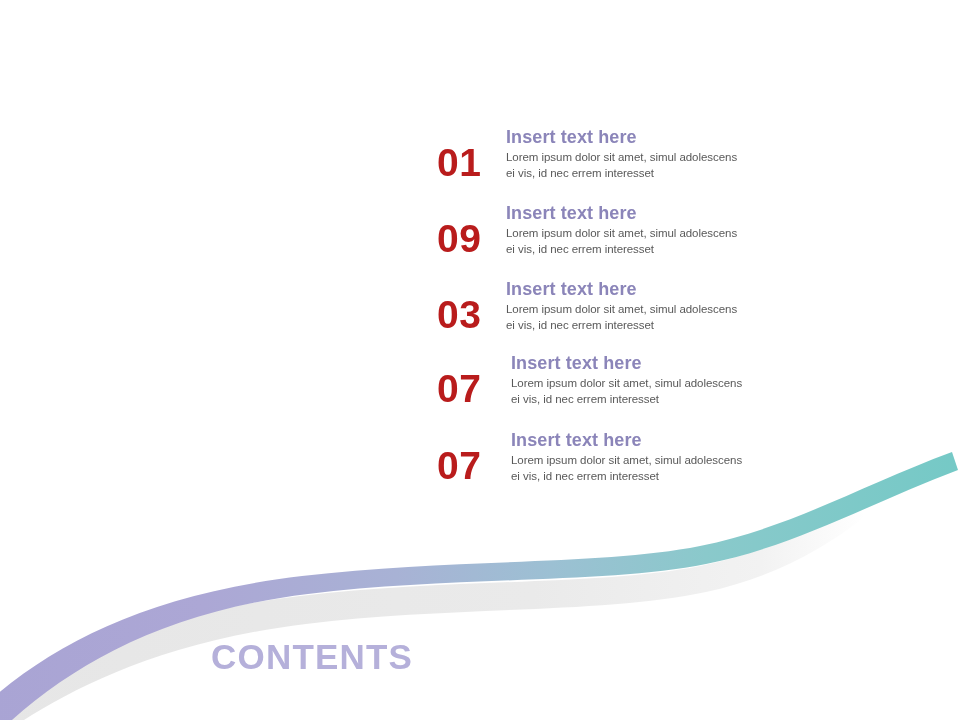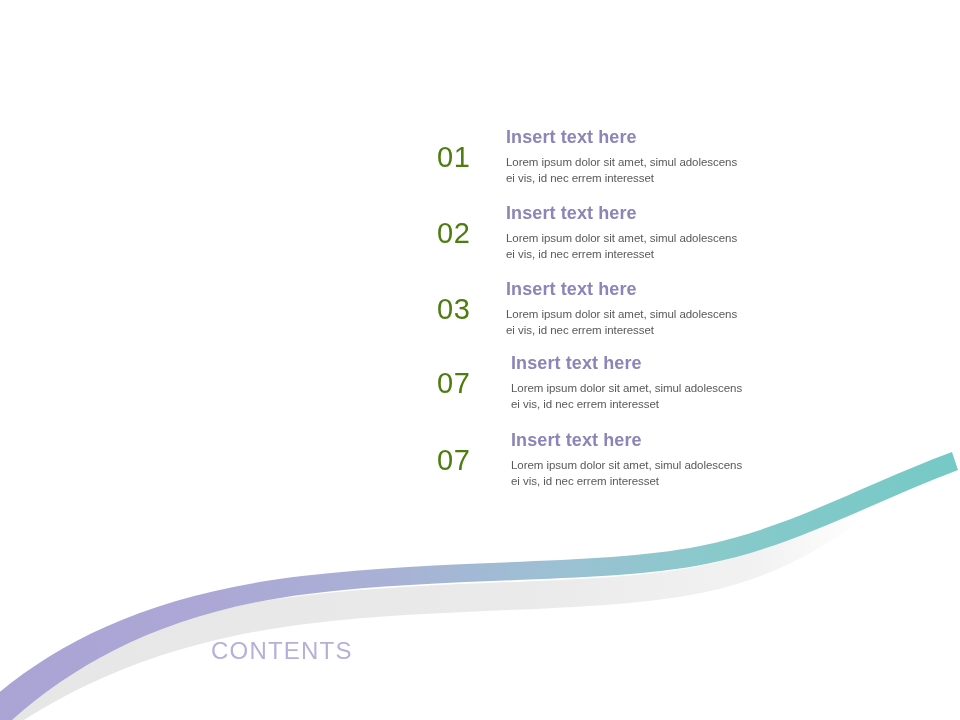--- a/index.html
+++ b/index.html
@@ -27,22 +27,22 @@
     left: 0; top: 0;
     width: 960px; height: 720px;
     pointer-events: none;
   }
 
   
   #contents-title {
     position: absolute;
     left: 211px;
     top: 638px;
-    font-size: 24px;
-    font-weight: normal;
+    font-size: 35px;
+    font-weight: bold;
     letter-spacing: 1.2px;
     color: #b5b0da;
     white-space: nowrap;
     line-height: 1.1;
   }
 
   
   #agenda-list {
     position: absolute;
     left: 437px;
@@ -55,23 +55,23 @@
     left: 0;
     width: 400px;
     height: 70px;
   }
 
   .item-number {
     position: absolute;
     left: 0;
     top: 17px;
     width: 52px;
-    font-size: 29px;
-    font-weight: normal;
-    color: #4d7c0f;
+    font-size: 39px;
+    font-weight: bold;
+    color: #b91c1c;
     letter-spacing: 0.5px;
     line-height: 1;
   }
 
   .item-body {
     position: absolute;
     left: 69px;
     top: 0;
     width: 330px;
   }
@@ -79,21 +79,20 @@
   .item-title {
     font-size: 18px;
     font-weight: bold;
     color: #8b85b9;
     line-height: 1.25;
     letter-spacing: 0.1px;
     white-space: nowrap;
   }
 
   .item-desc {
-    margin-top: 5px;
     font-size: 11.5px;
     font-weight: normal;
     color: #595959;
     line-height: 1.45;
     letter-spacing: -0.05px;
     white-space: nowrap;
   }
 </style>
 </head>
 <body>
@@ -149,21 +148,21 @@
       <div class="item-body" style="left:69px;">
         <div class="item-title">Insert text here</div>
         <div class="item-desc">
           <span>Lorem ipsum dolor sit amet, simul adolescens</span><br>
           <span>ei vis, id nec errem interesset</span>
         </div>
       </div>
     </div>
 
     <div class="agenda-item" style="top:76px;">
-      <div class="item-number">02</div>
+      <div class="item-number">09</div>
       <div class="item-body" style="left:69px;">
         <div class="item-title">Insert text here</div>
         <div class="item-desc">
           <span>Lorem ipsum dolor sit amet, simul adolescens</span><br>
           <span>ei vis, id nec errem interesset</span>
         </div>
       </div>
     </div>
 
     <div class="agenda-item" style="top:152px;">

